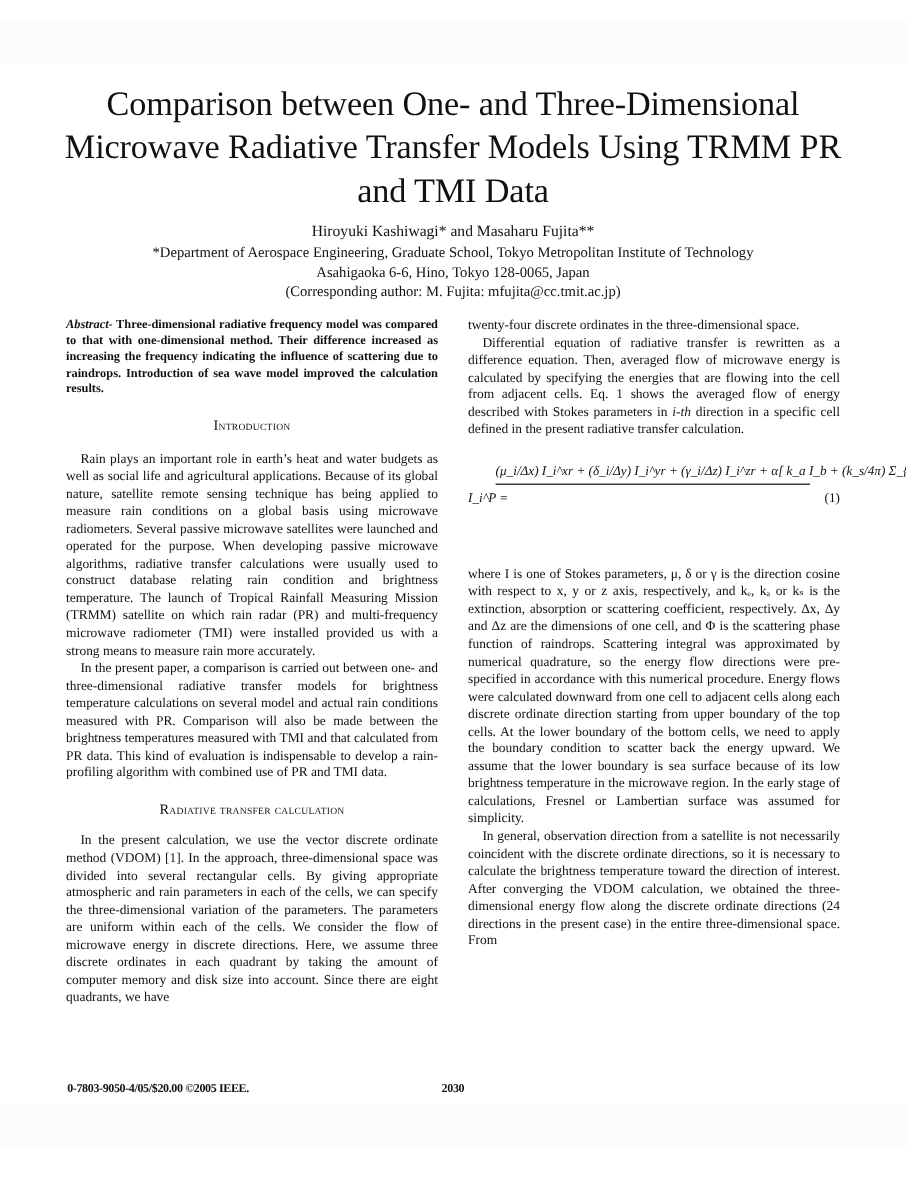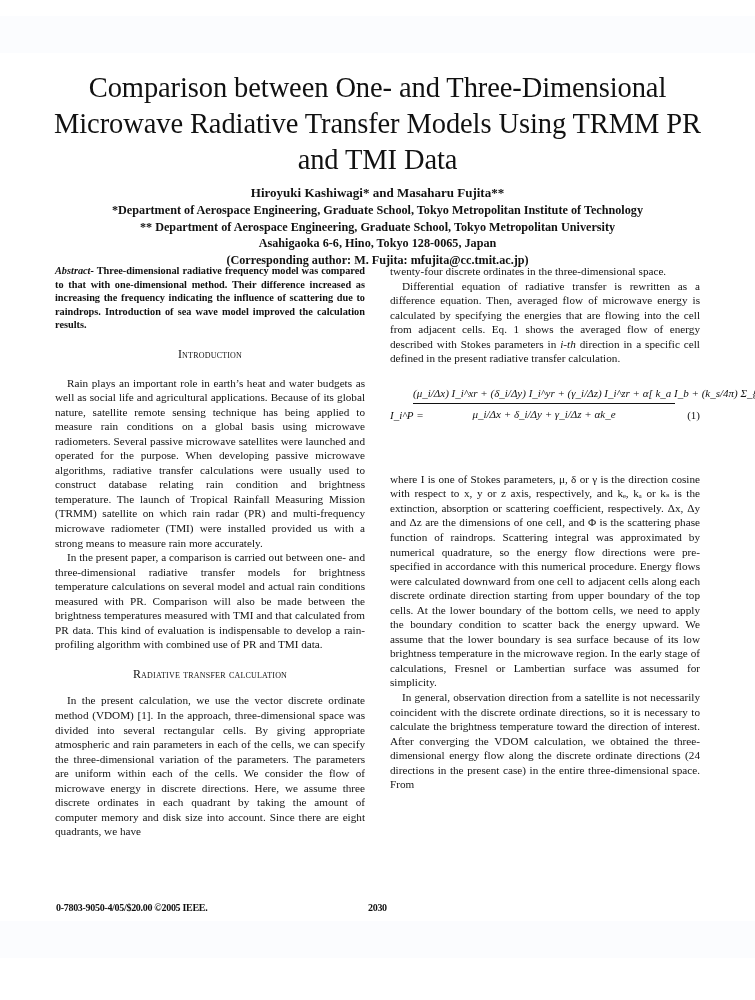--- a/index.html
+++ b/index.html
@@ -9,21 +9,21 @@
   }
   .band { position:absolute; left:0; width:755px; background:#fbfcfe; }
   .band.top { top:16px; height:37px; }
   .band.bottom { top:921px; height:37px; }
   .title {
     position:absolute; left:40px; top:70px; width:675px; text-align:center;
     font-size:28.5px; line-height:36px; letter-spacing:-0.1px;
   }
   .authors {
     position:absolute; left:40px; top:184px; width:675px; text-align:center;
-    font-size:12.2px; line-height:16.5px;font-weight:bold;
+    font-size:12.2px; line-height:16.5px;
   }
   .authors .names { font-size:13px; line-height:18px; }
   .col {
     position:absolute; top:264px; width:310px;
     font-size:11.2px; line-height:14.55px; text-align:justify;
   }
   .col.left { left:55px; }
   .col.right { left:390px; width:310px; }
   p { margin:0; }
   .indent { text-indent:12px; }
@@ -56,21 +56,20 @@
 <body>
 
 <div class="band top"></div>
 <div class="band bottom"></div>
 
 <div class="title">Comparison between One- and Three-Dimensional Microwave Radiative Transfer Models Using TRMM PR and TMI Data</div>
 
 <div class="authors">
   <div class="names">Hiroyuki Kashiwagi* and Masaharu Fujita**</div>
   <div>*Department of Aerospace Engineering, Graduate School, Tokyo Metropolitan Institute of Technology</div>
-  <div>** Department of Aerospace Engineering, Graduate School, Tokyo Metropolitan University</div>
   <div>Asahigaoka 6-6, Hino, Tokyo 128-0065, Japan</div>
   <div>(Corresponding author: M. Fujita: mfujita@cc.tmit.ac.jp)</div>
 </div>
 
 <div class="col left">
   <p class="abstract"><span class="lead">Abstract-</span><span> Three-dimensional radiative frequency model was compared to that with one-dimensional method.  Their difference increased as increasing the frequency indicating the influence of scattering due to raindrops.  Introduction of sea wave model improved the calculation results.</span></p>
 
   <h2 class="h-intro">Introduction</h2>
   <p class="indent">Rain plays an important role in earth’s heat and water budgets as well as social life and agricultural applications. Because of its global nature, satellite remote sensing technique has being applied to measure rain conditions on a global basis using microwave radiometers.  Several passive microwave satellites were launched and operated for the purpose.  When developing passive microwave algorithms, radiative transfer calculations were usually used to construct database relating rain condition and brightness temperature. The launch of Tropical Rainfall Measuring Mission (TRMM) satellite on which rain radar (PR) and multi-frequency microwave radiometer (TMI) were installed provided us with a strong means to measure rain more accurately.</p>
   <p class="indent">In the present paper, a comparison is carried out between one- and three-dimensional radiative transfer models for brightness temperature calculations on several model and actual rain conditions measured with PR.  Comparison will also be made between the brightness temperatures measured with TMI and that calculated from PR data.  This kind of evaluation is indispensable to develop a rain-profiling algorithm with combined use of PR and TMI data.</p>
@@ -80,21 +79,20 @@
 </div>
 
 <div class="col right">
   <p>twenty-four discrete ordinates in the three-dimensional space.</p>
   <p class="indent"><span>Differential equation of radiative transfer is rewritten as a difference equation.  Then, averaged flow of microwave energy is calculated by specifying the energies that are flowing into the cell from adjacent cells.  Eq. 1 shows the averaged flow of energy described with Stokes parameters in </span><i>i-th</i><span> direction in a specific cell defined in the present radiative transfer calculation.</span></p>
 
   <div class="eq">
     <span class="lhs">I_i^P =</span>
     <div class="frac">
       <div class="num">(μ_i/Δx) I_i^xr + (δ_i/Δy) I_i^yr + (γ_i/Δz) I_i^zr + α[ k_a I_b + (k_s/4π) Σ_{j=1}^{8K} w_j I_j^P Φ_ij ]</div>
-      <div class="den">μ_i/Δx + δ_i/Δy + γ_i/Δz + αk_e</div>
     </div>
     <span class="no">(1)</span>
   </div>
 
   <p>where I is one of Stokes parameters, μ, δ or γ is the direction cosine with respect to x, y or z axis, respectively, and kₑ, kₐ or kₛ is the extinction, absorption or scattering coefficient, respectively.  Δx, Δy and Δz are the dimensions of one cell, and Φ is the scattering phase function of raindrops.  Scattering integral was approximated by numerical quadrature, so the energy flow directions were pre-specified in accordance with this numerical procedure. Energy flows were calculated downward from one cell to adjacent cells along each discrete ordinate direction starting from upper boundary of the top cells.  At the lower boundary of the bottom cells, we need to apply the boundary condition to scatter back the energy upward.  We assume that the lower boundary is sea surface because of its low brightness temperature in the microwave region.  In the early stage of calculations, Fresnel or Lambertian surface was assumed for simplicity.</p>
   <p class="indent">In general, observation direction from a satellite is not necessarily coincident with the discrete ordinate directions, so it is necessary to calculate the brightness temperature toward the direction of interest.   After converging the VDOM calculation, we obtained the three-dimensional energy flow along the discrete ordinate directions (24 directions in the present case) in the entire three-dimensional space.  From</p>
 </div>
 
 <div class="footer left">0-7803-9050-4/05/$20.00 ©2005 IEEE.</div>
 <div class="footer right">2030</div>

